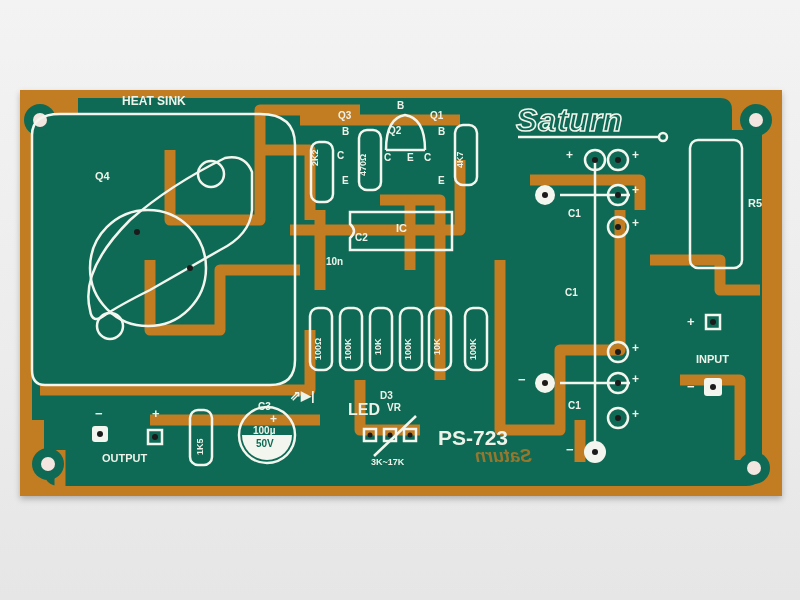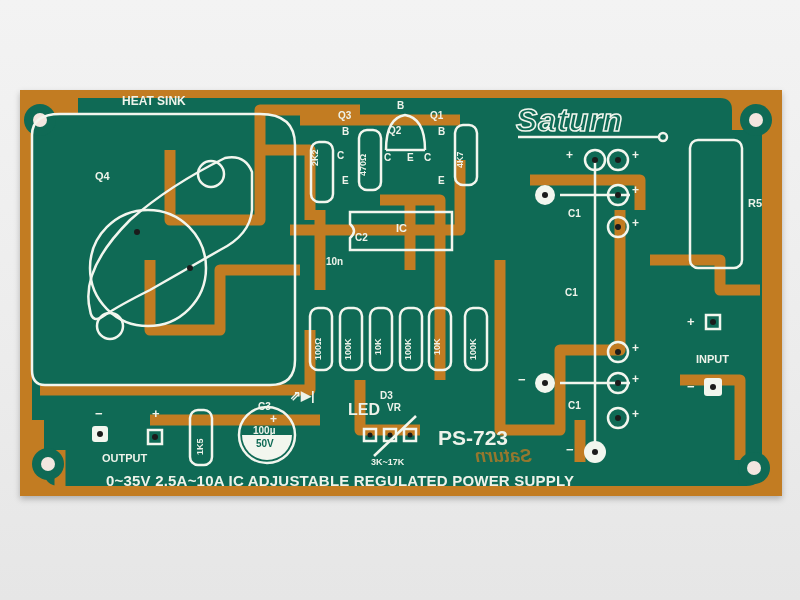--- a/index.html
+++ b/index.html
@@ -202,14 +202,13 @@
 
   <div class="lbl" style="left:270px;top:298px;font-size:13px;">⇗▶|</div>
   <div class="lbl" style="left:312px;top:300px;font-size:10px;margin-left:48px;">D3</div>
   <div class="lbl" style="left:308px;top:311px;font-size:16px;margin-left:20px;">LED</div>
   <div class="lbl" style="left:367px;top:312px;font-size:10px;">VR</div>
   <div class="lbl" style="left:351px;top:367px;font-size:9px;">3K~17K</div>
 
   <div class="lbl" style="left:418px;top:336px;font-size:21px;">PS-723</div>
   <div class="lbl" style="left:455px;top:356px;font-size:18px;color:#c27c22;opacity:.75;transform:scaleX(-1);font-style:italic;">Saturn</div>
 
-  <div class="lbl" style="left:86px;top:382px;font-size:15px;letter-spacing:.2px;">0~35V 2.5A~10A IC ADJUSTABLE REGULATED POWER SUPPLY</div>
 </div>
 
 </body></html>

